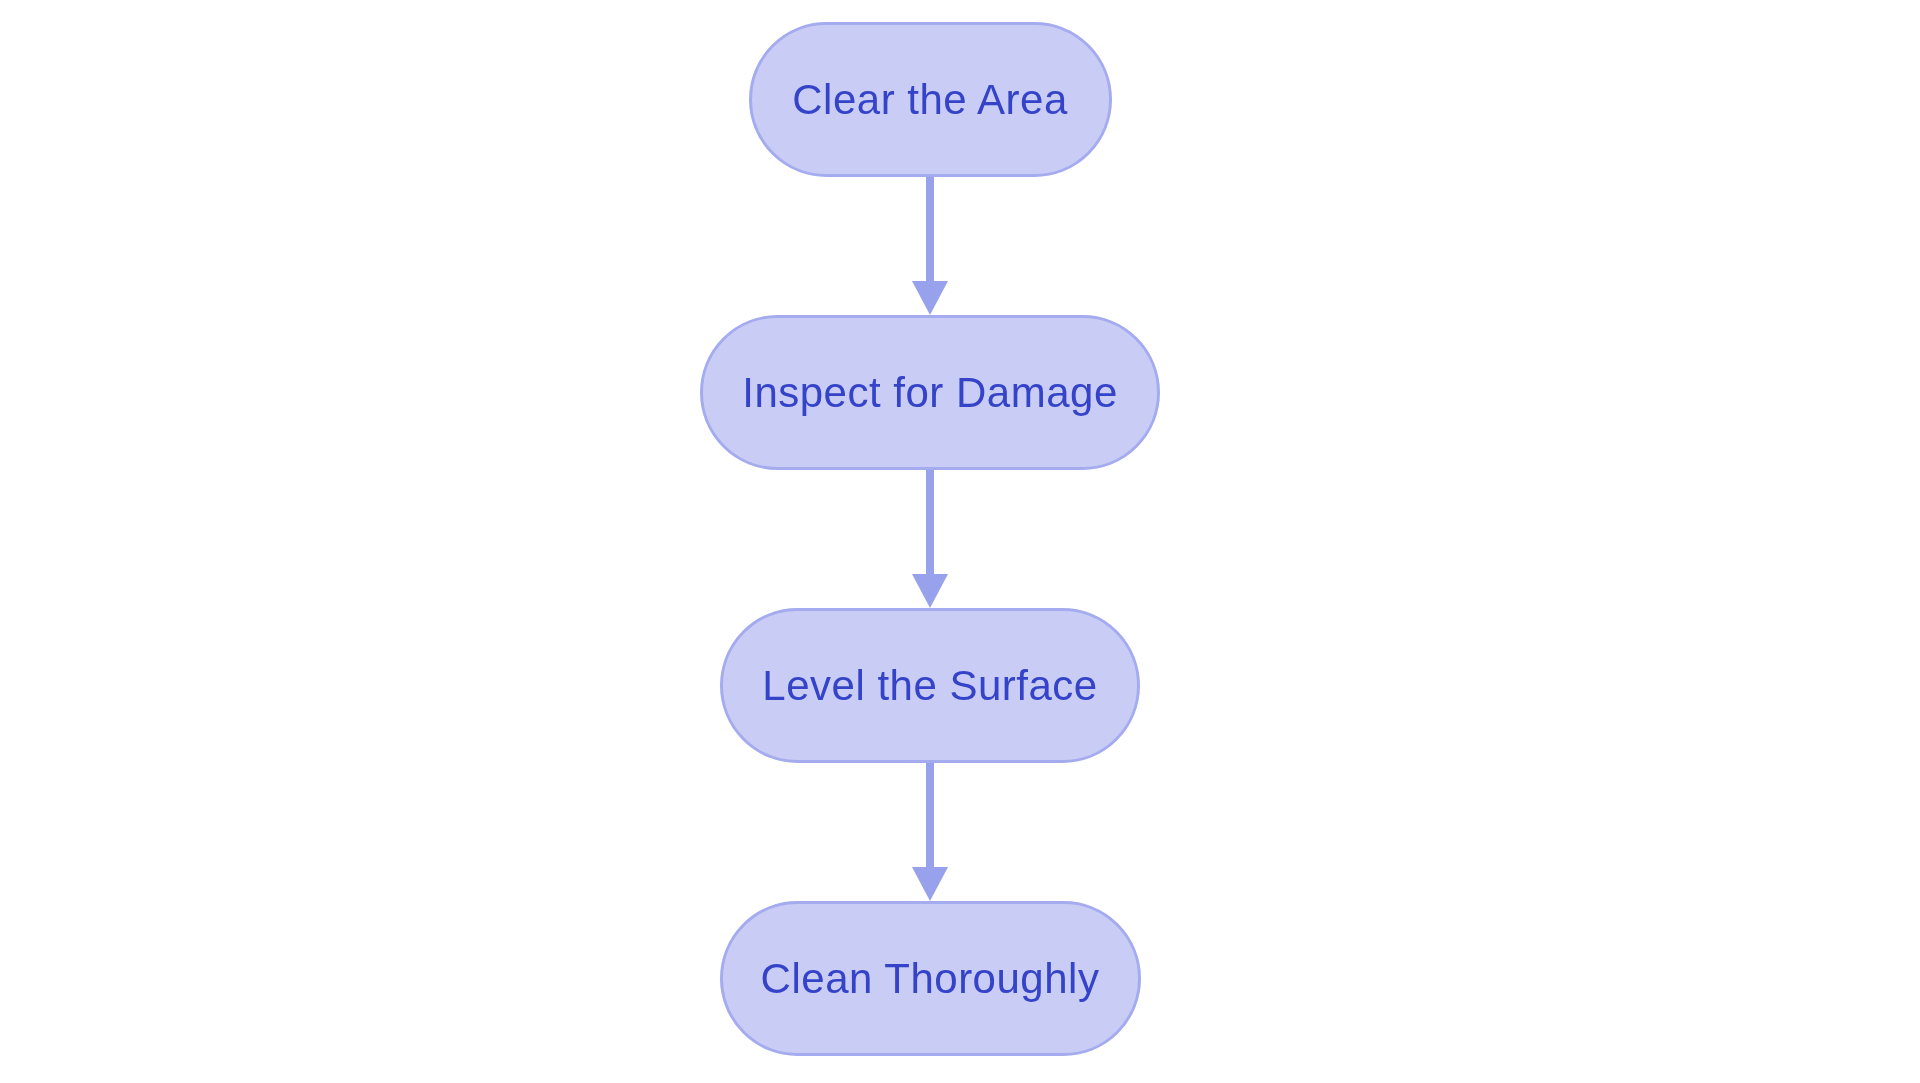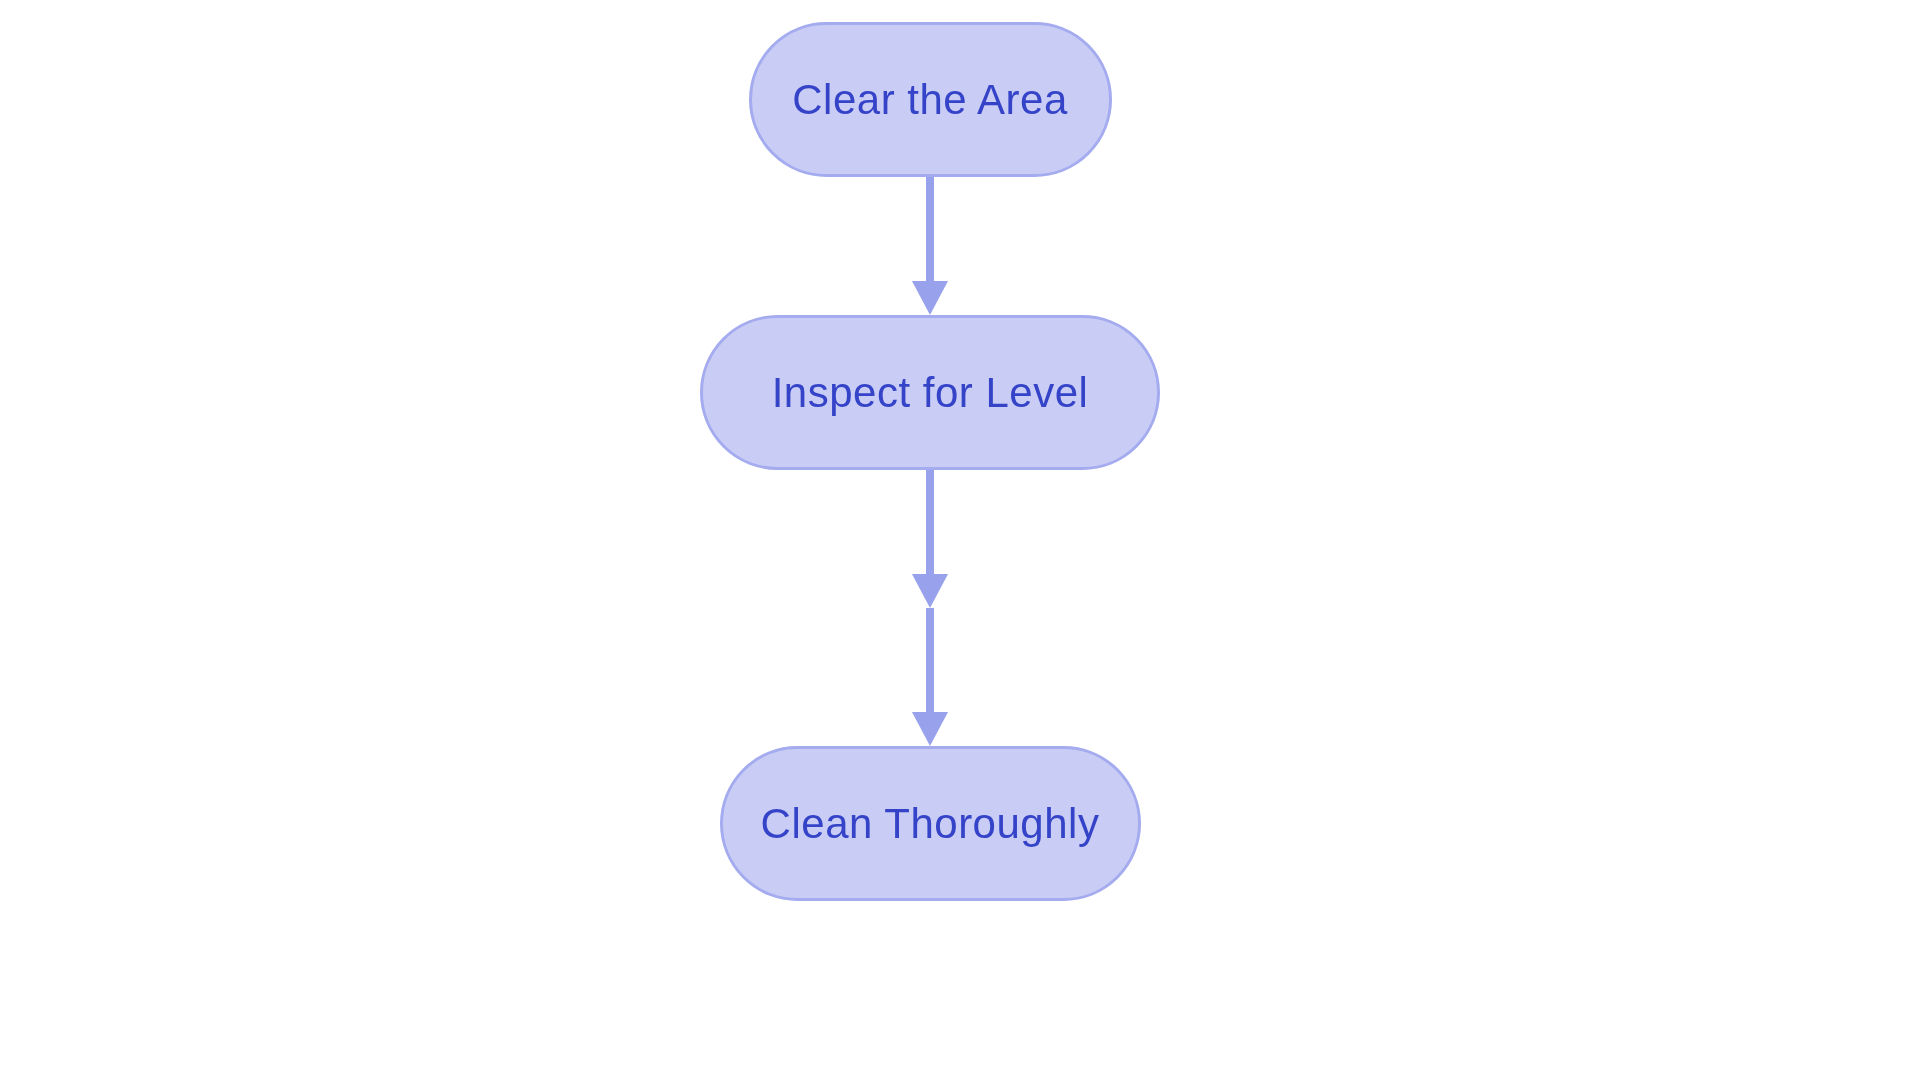--- a/index.html
+++ b/index.html
@@ -78,28 +78,31 @@
     <div class="node w1">
       <span>Clear the Area</span>
     </div>
 
     <div class="arrow">
       <div class="shaft"></div>
       <div class="head"></div>
     </div>
 
     <div class="node w2">
-      <span>Inspect for Level</span>
+      <span>Inspect for Damage</span>
     </div>
 
     <div class="arrow">
       <div class="shaft"></div>
       <div class="head"></div>
     </div>
 
+    <div class="node w3">
+      <span>Level the Surface</span>
+    </div>
 
     <div class="arrow">
       <div class="shaft"></div>
       <div class="head"></div>
     </div>
 
     <div class="node w4">
       <span>Clean Thoroughly</span>
     </div>
 

